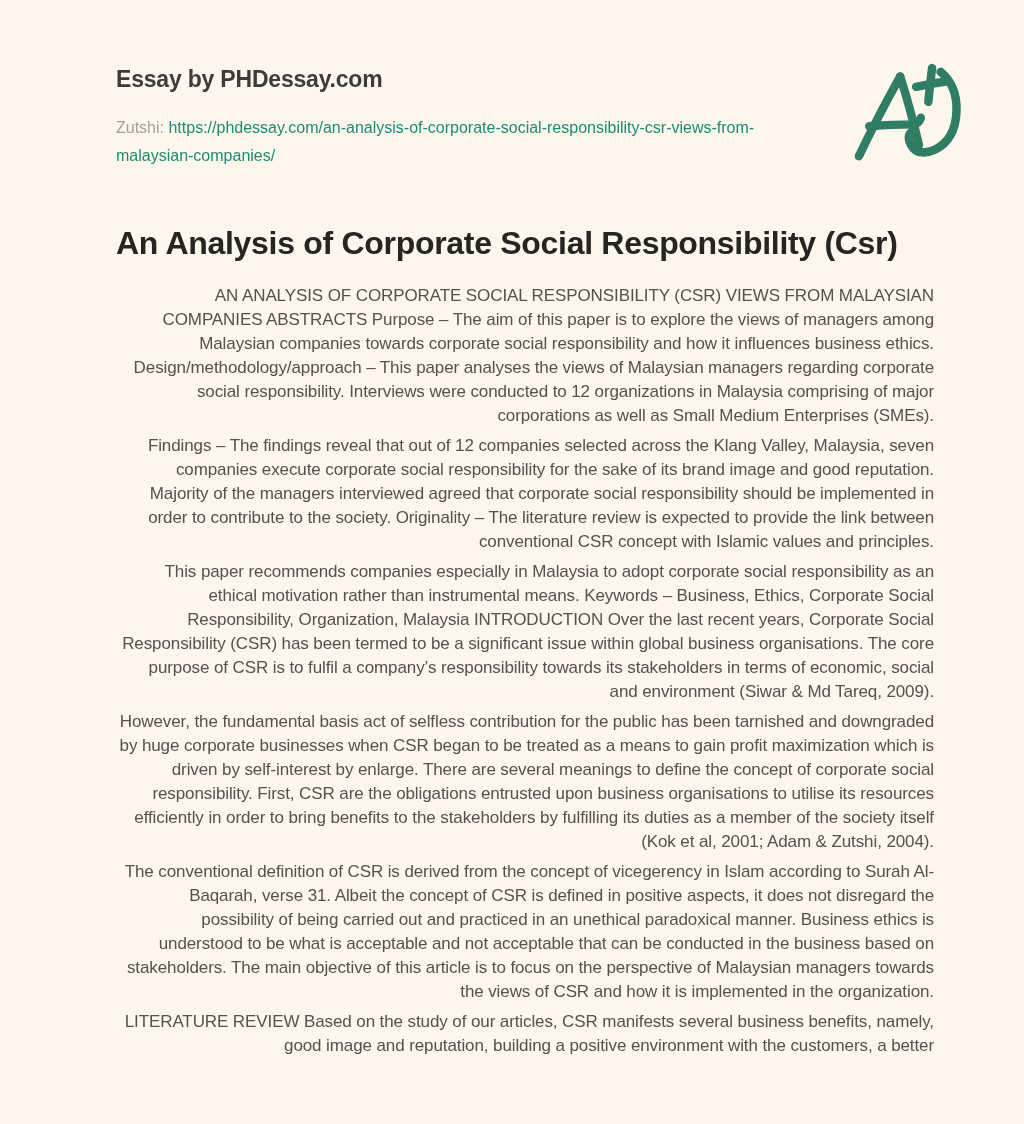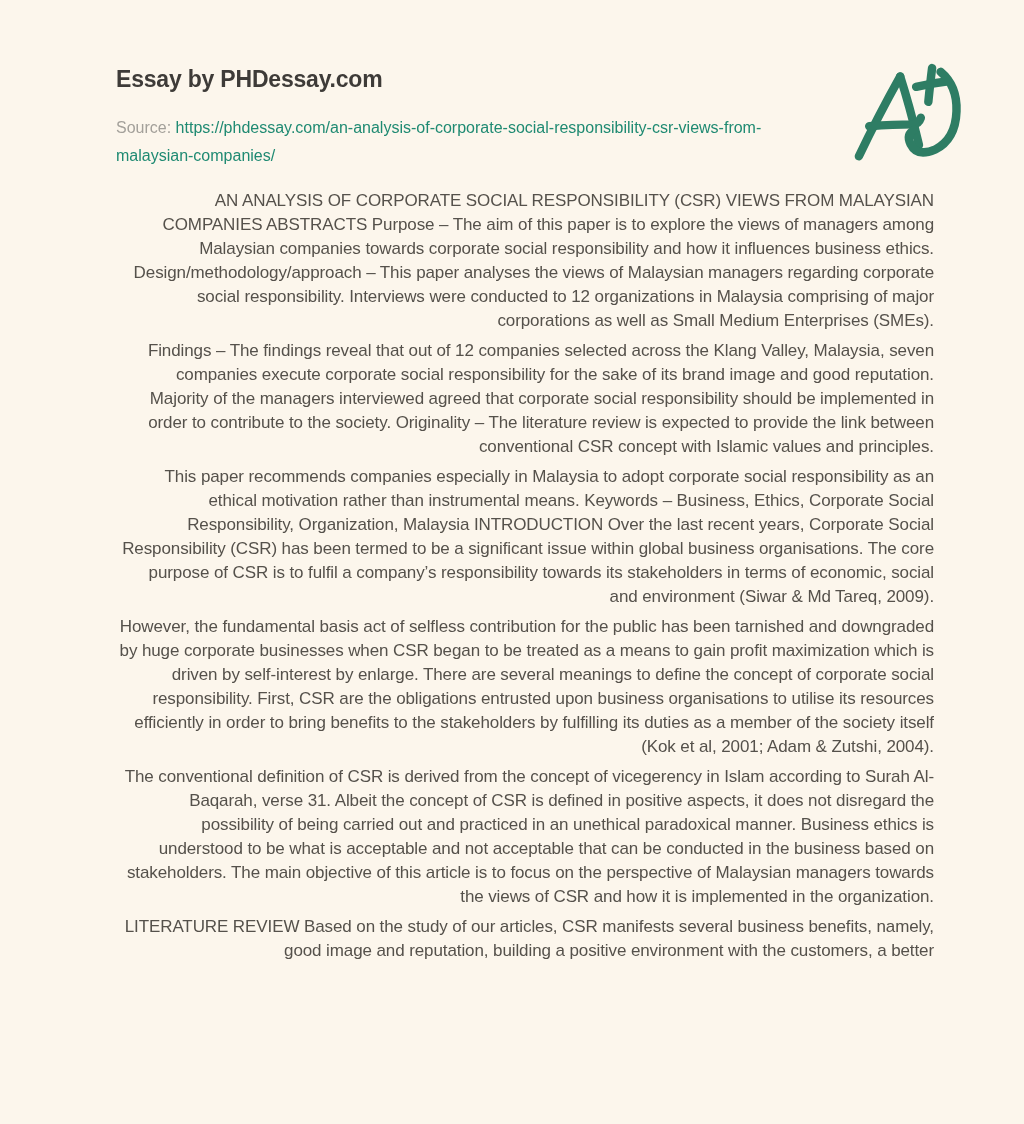--- a/index.html
+++ b/index.html
@@ -87,22 +87,23 @@
         <path d="M96 10 Q94 26 92 46"></path>
         <path d="M79 30 Q96 26 113 24"></path>
         <path d="M105 14 Q123 29 122 56 Q121 86 99 97 Q80 105 73 91 Q68 80 77 76"></path>
       </g>
     </svg>
   </span>
 
   <div class="content">
     <h1 class="brand">Essay by PHDessay.com</h1>
 
-    <div class="source"><span>Source:</span> <a>https://phdessay.com/an-analysis-of-corporate-social-responsibility-csr-views-from-malaysian-companies/</a></div>
+    <div class="source"><span>Zutshi:</span> <a>https://phdessay.com/an-analysis-of-corporate-social-responsibility-csr-views-from-malaysian-companies/</a></div>
 
+    <h2 class="article-title">An Analysis of Corporate Social Responsibility (Csr)</h2>
 
     <div class="article-body">
       <p>AN ANALYSIS OF CORPORATE SOCIAL RESPONSIBILITY (CSR) VIEWS FROM MALAYSIAN COMPANIES ABSTRACTS Purpose – The aim of this paper is to explore the views of managers among Malaysian companies towards corporate social responsibility and how it influences business ethics. Design/methodology/approach – This paper analyses the views of Malaysian managers regarding corporate social responsibility. Interviews were conducted to 12 organizations in Malaysia comprising of major corporations as well as Small Medium Enterprises (SMEs).</p>
       <p>Findings – The findings reveal that out of 12 companies selected across the Klang Valley, Malaysia, seven companies execute corporate social responsibility for the sake of its brand image and good reputation. Majority of the managers interviewed agreed that corporate social responsibility should be implemented in order to contribute to the society. Originality – The literature review is expected to provide the link between conventional CSR concept with Islamic values and principles.</p>
       <p>This paper recommends companies especially in Malaysia to adopt corporate social responsibility as an ethical motivation rather than instrumental means. Keywords – Business, Ethics, Corporate Social Responsibility, Organization, Malaysia INTRODUCTION Over the last recent years, Corporate Social Responsibility (CSR) has been termed to be a significant issue within global business organisations. The core purpose of CSR is to fulfil a company’s responsibility towards its stakeholders in terms of economic, social and environment (Siwar &amp; Md Tareq, 2009).</p>
       <p>However, the fundamental basis act of selfless contribution for the public has been tarnished and downgraded by huge corporate businesses when CSR began to be treated as a means to gain profit maximization which is driven by self-interest by enlarge. There are several meanings to define the concept of corporate social responsibility. First, CSR are the obligations entrusted upon business organisations to utilise its resources efficiently in order to bring benefits to the stakeholders by fulfilling its duties as a member of the society itself (Kok et al, 2001; Adam &amp; Zutshi, 2004).</p>
       <p>The conventional definition of CSR is derived from the concept of vicegerency in Islam according to Surah Al-Baqarah, verse 31. Albeit the concept of CSR is defined in positive aspects, it does not disregard the possibility of being carried out and practiced in an unethical paradoxical manner. Business ethics is understood to be what is acceptable and not acceptable that can be conducted in the business based on stakeholders. The main objective of this article is to focus on the perspective of Malaysian managers towards the views of CSR and how it is implemented in the organization.</p>
       <p>LITERATURE REVIEW Based on the study of our articles, CSR manifests several business benefits, namely, good image and reputation, building a positive environment with the customers, a better</p>
     </div>
   </div>

